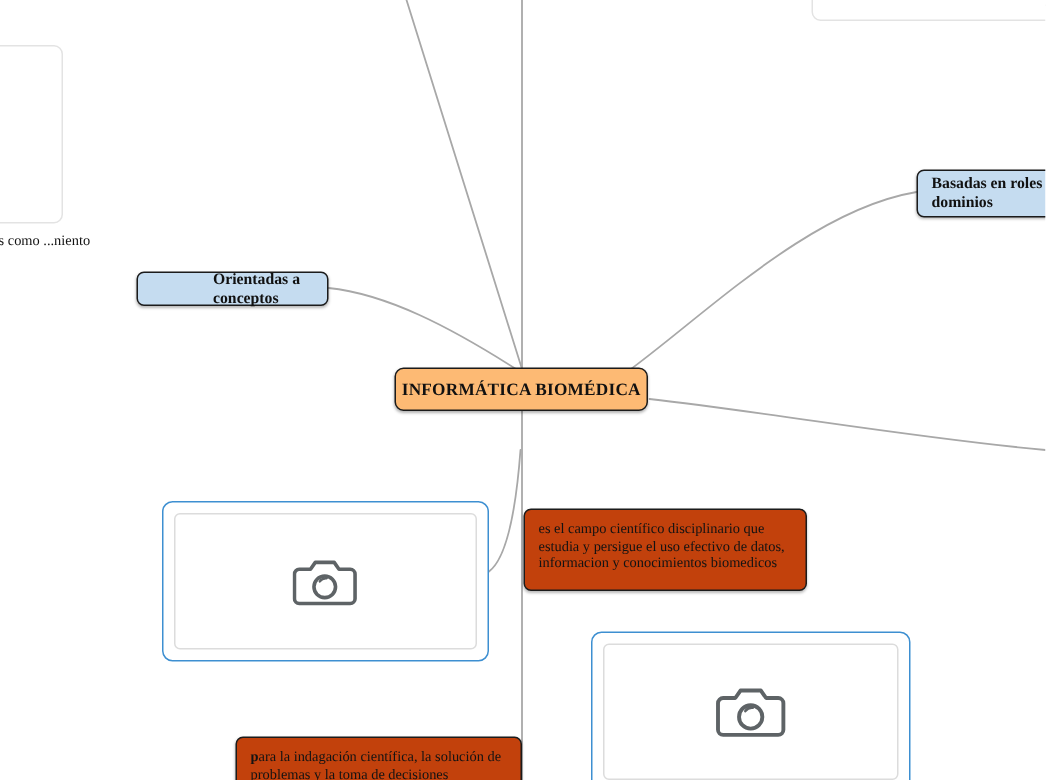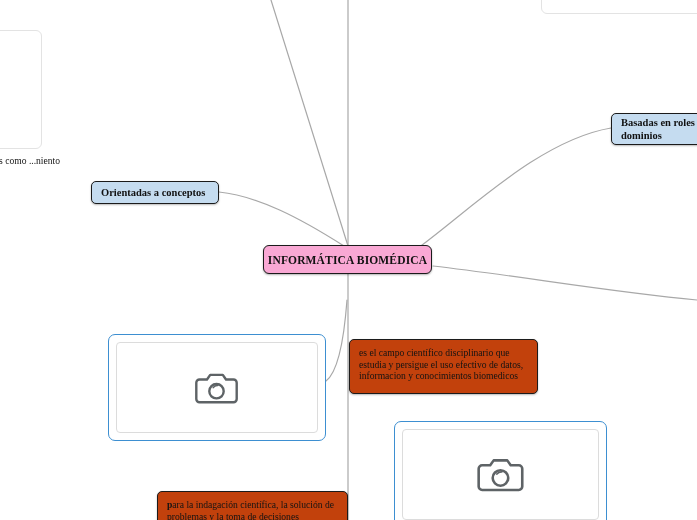--- a/index.html
+++ b/index.html
@@ -26,21 +26,21 @@
   }
 
   
   .central-node {
     position: absolute;
     left: 263px;
     top: 245px;
     width: 169px;
     height: 29px;
     box-sizing: border-box;
-    background: #f9a8d4;
+    background: #fdba74;
     border: 1.4px solid #1b1b1b;
     border-radius: 6px;
     display: flex;
     align-items: center;
     justify-content: center;
     box-shadow: 0 1px 2px rgba(0,0,0,0.30);
     z-index: 6;
   }
   .central-node .label {
     font-size: 11.5px;
@@ -67,20 +67,21 @@
     font-weight: bold;
     color: #111111;
     padding: 0 9px;
     line-height: 13px;
   }
   #node-conceptos {
     left: 91px;
     top: 181px;
     width: 128px;
     height: 23px;
+    padding-left: 41px;
   }
   #node-roles {
     left: 611px;
     top: 113px;
     width: 105px;
     height: 32px;
   }
 
   
   .note-box {

